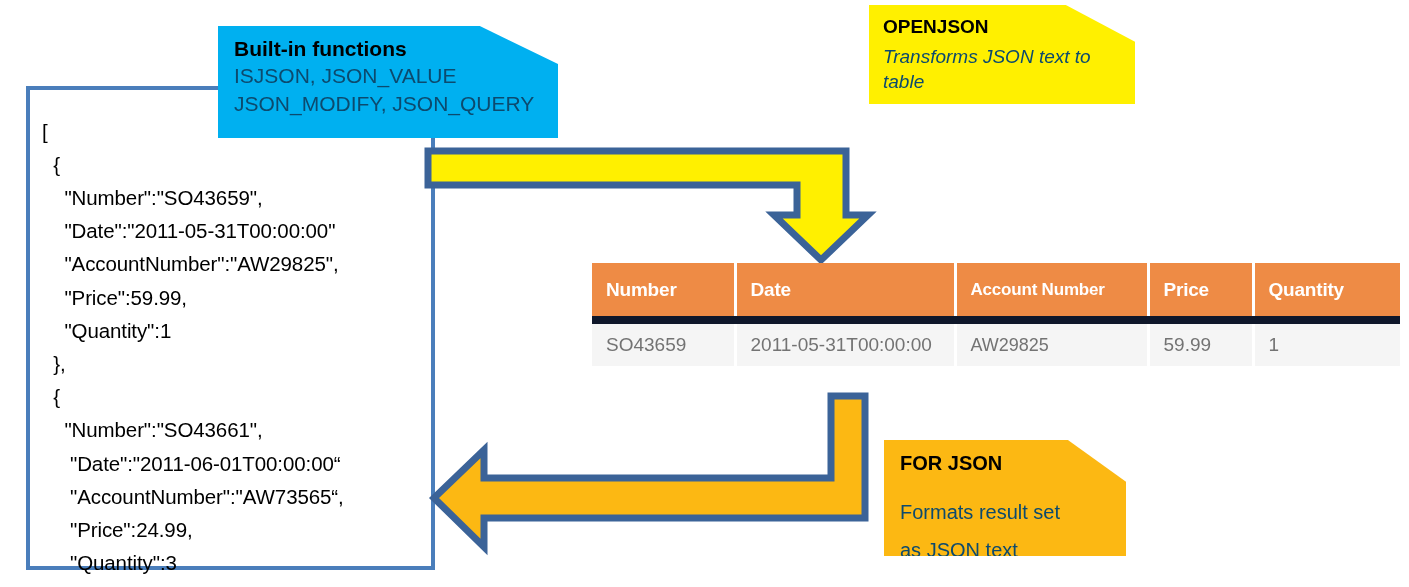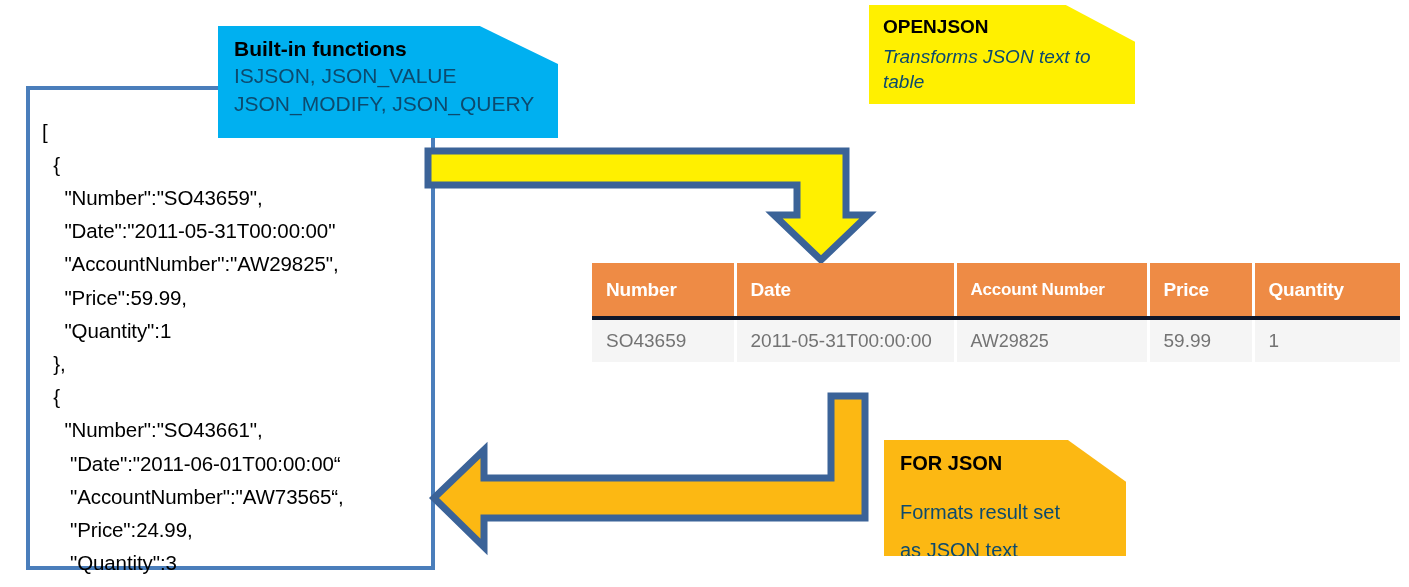--- a/index.html
+++ b/index.html
@@ -139,21 +139,21 @@
   }
   #result-table th {
     background: #ee8b45;
     color: #ffffff;
     font-weight: bold;
     text-align: left;
     font-size: 19px;
     height: 53px;
     padding: 0 0 0 14px;
     border-right: 3px solid #ffffff;
-    border-bottom: 4px solid #0f172a;
+    border-bottom: 8px solid #0f172a;
     letter-spacing: -0.2px;
     white-space: nowrap;
   }
   #result-table th:last-child { border-right: none; }
   #result-table th.acct-head { font-size: 17px; vertical-align: middle; }
   #result-table td {
     background: #f5f5f5;
     color: #737373;
     font-size: 19px;
     height: 42px;

